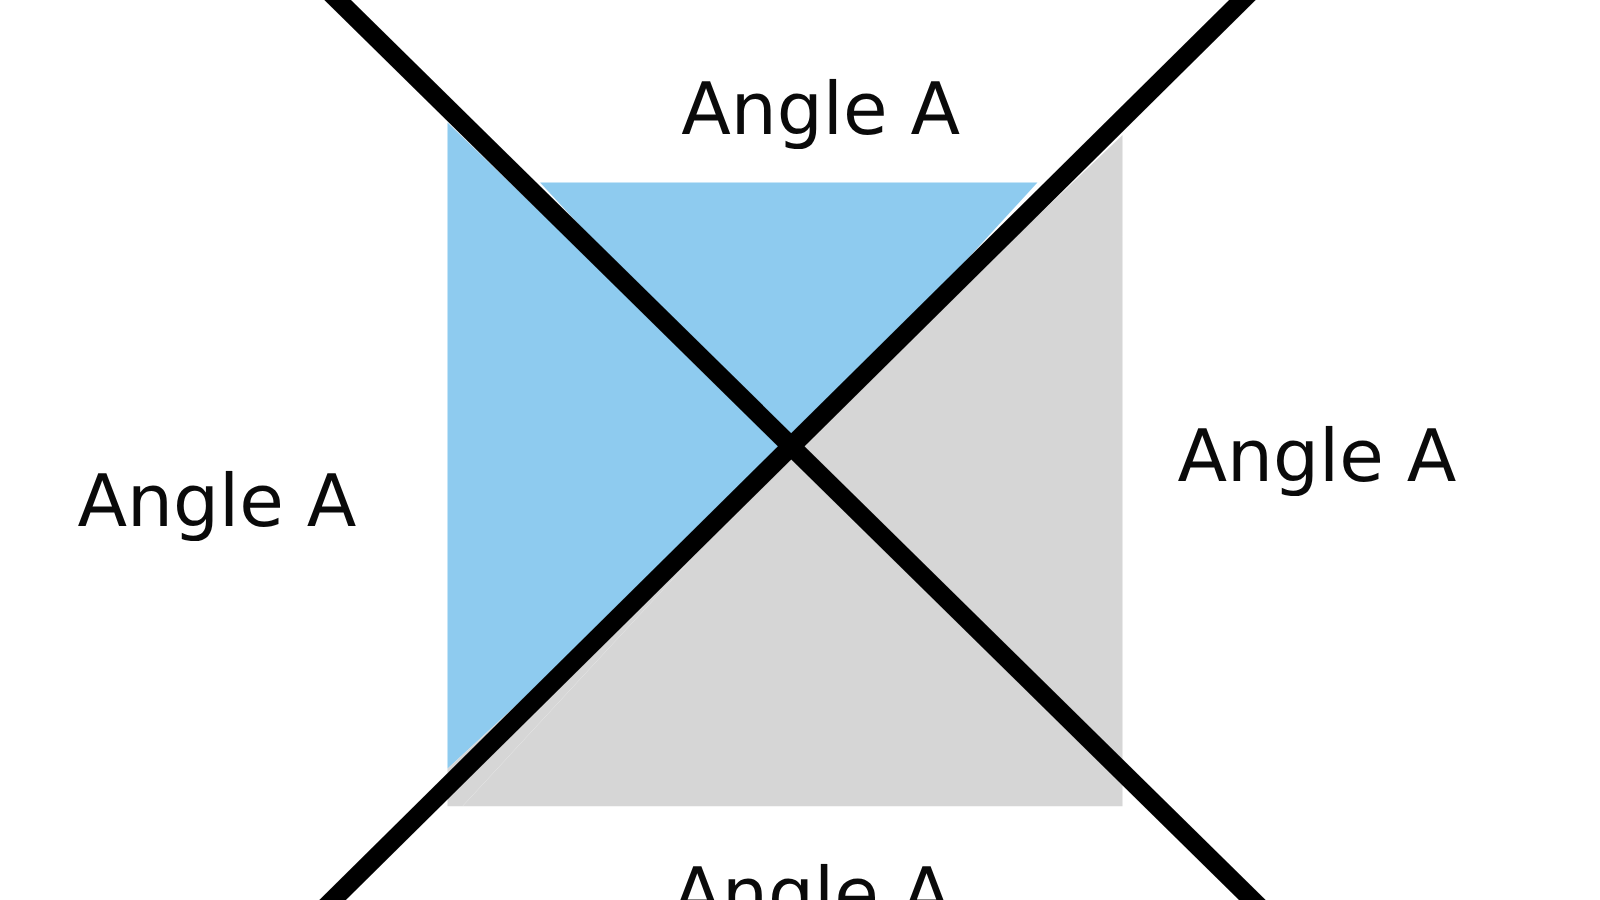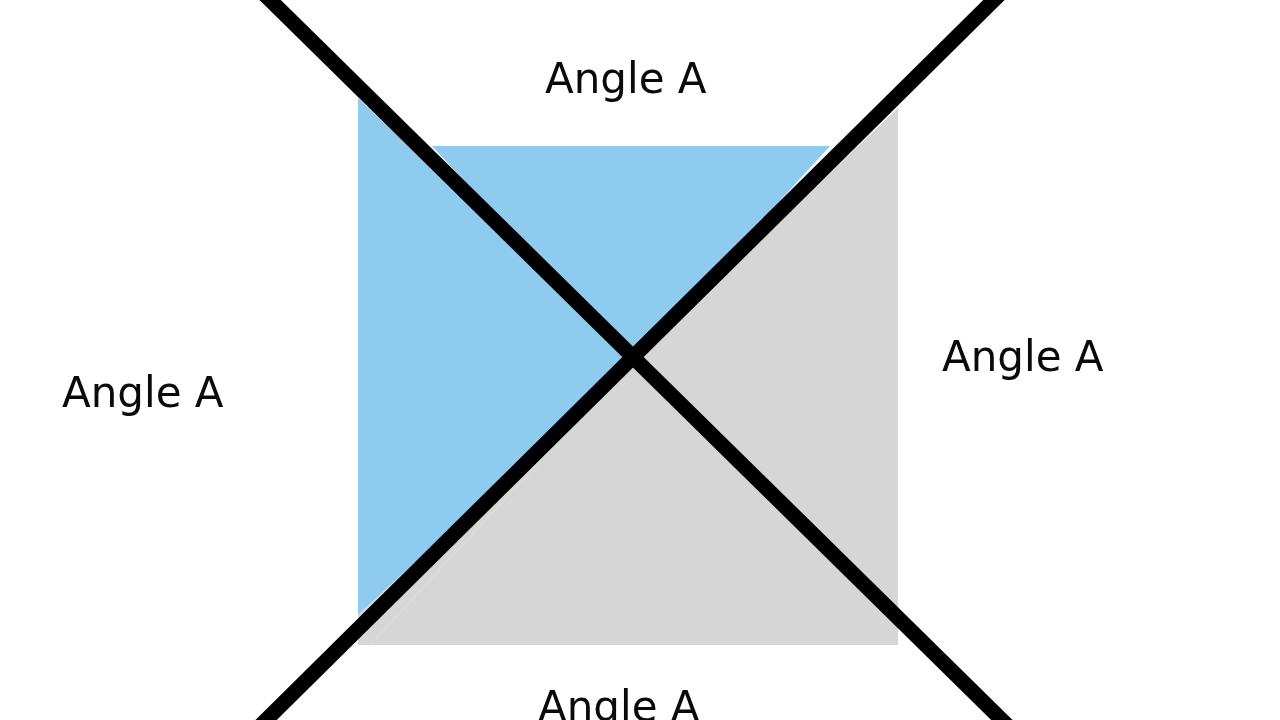--- a/index.html
+++ b/index.html
@@ -1,21 +1,21 @@
 <!DOCTYPE html>
 <html><head>
   <meta charset="utf-8">
   <style>
     html, body { margin: 0; padding: 0; background: #ffffff; }
     body { width: 1280px; height: 720px; overflow: hidden; position: relative; }
     #stage { position: absolute; left: 0; top: 0; width: 1280px; height: 720px; }
     .label {
       position: absolute;
       font-family: "DejaVu Sans", sans-serif;
-      font-size: 42px;
+      font-size: 58px;
       color: #0a0a0a;
       white-space: nowrap;
       line-height: 1;
     }
   </style>
 </head>
 <body>
 
 <div id="stage">
   <svg width="1280" height="720" viewBox="0 0 1280 720" xmlns="http://www.w3.org/2000/svg">

